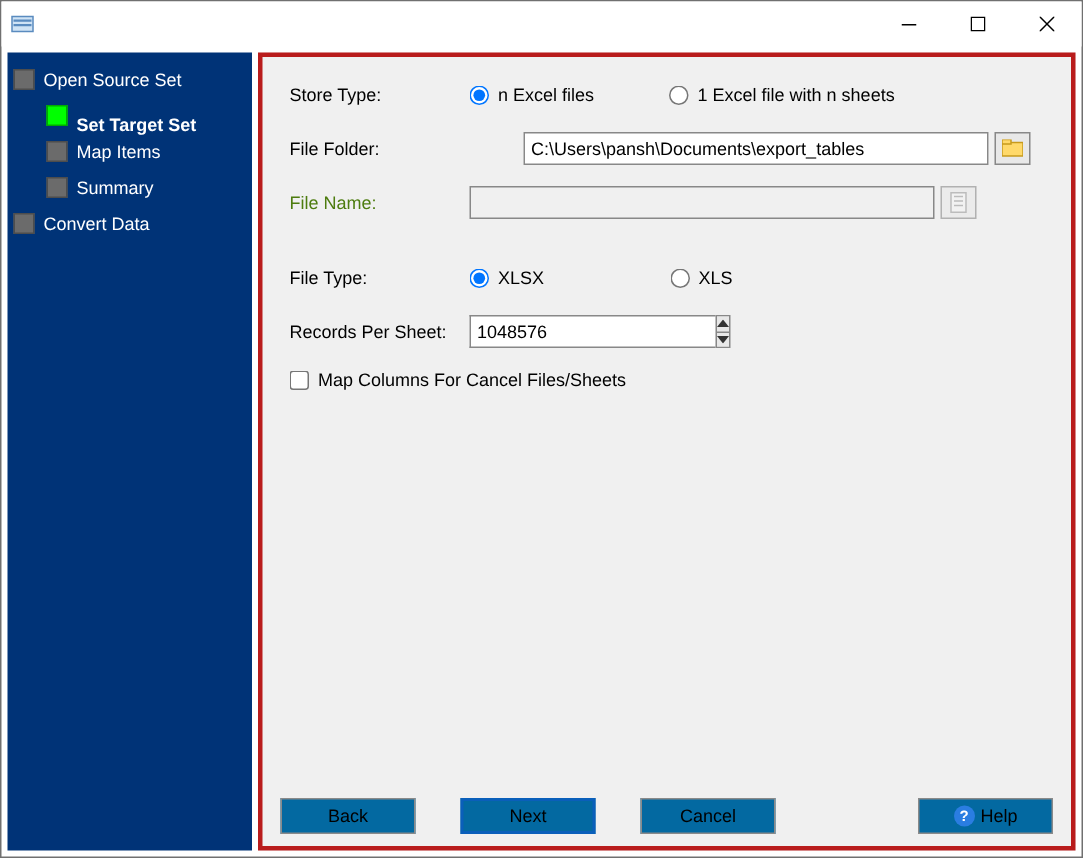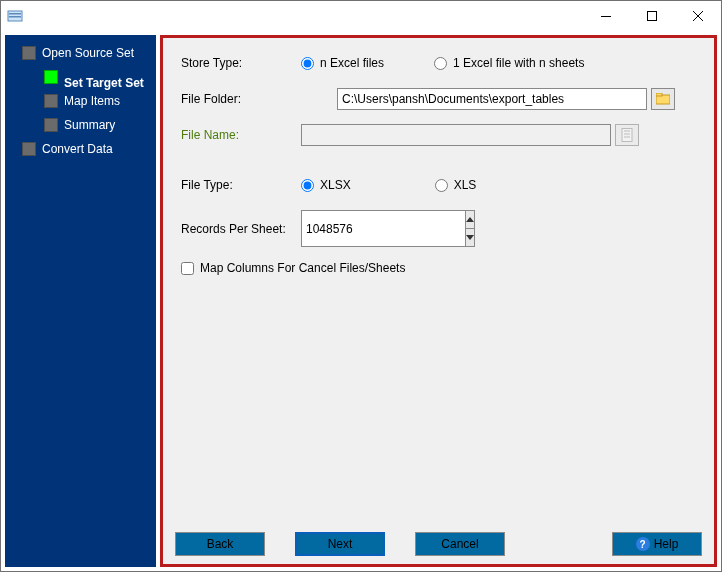--- a/index.html
+++ b/index.html
@@ -42,25 +42,25 @@
   .win-btn.close { width: 46px; }
   .win-btn svg { display:block; }
   
   .body-area {
     flex: 1;
     display: flex;
     padding: 4px;
     min-height: 0;
   }
   .nav {
-    width: 151px;
+    width: 163px;
     background: #003377;
     color: #fff;
     padding-top: 6px;
-    padding-left: 17px;
+    padding-left: 4px;
     position: relative;
   }
   .nav-row {
     display: flex;
     align-items: center;
     height: 24px;
     cursor: default;
   }
   .nav-row.level2 { padding-left: 22px; }
   .nav-row .marker {
@@ -122,21 +122,21 @@
     display:flex; align-items:center; justify-content:center;
     flex: none;
   }
   .icon-btn.disabled { opacity:0.6; }
   .spinner {
     display:flex;
     width: 110px;
   }
   .spinner input {
     flex:1;
-    height:37px;
+    height:22px;
     border:1px solid #888;
     border-right:none;
     padding:0 4px;
     font-family:inherit; font-size:12px;
   }
   .spin-btns {
     width:18px;
     display:flex; flex-direction:column;
     border:1px solid #888;
   }

